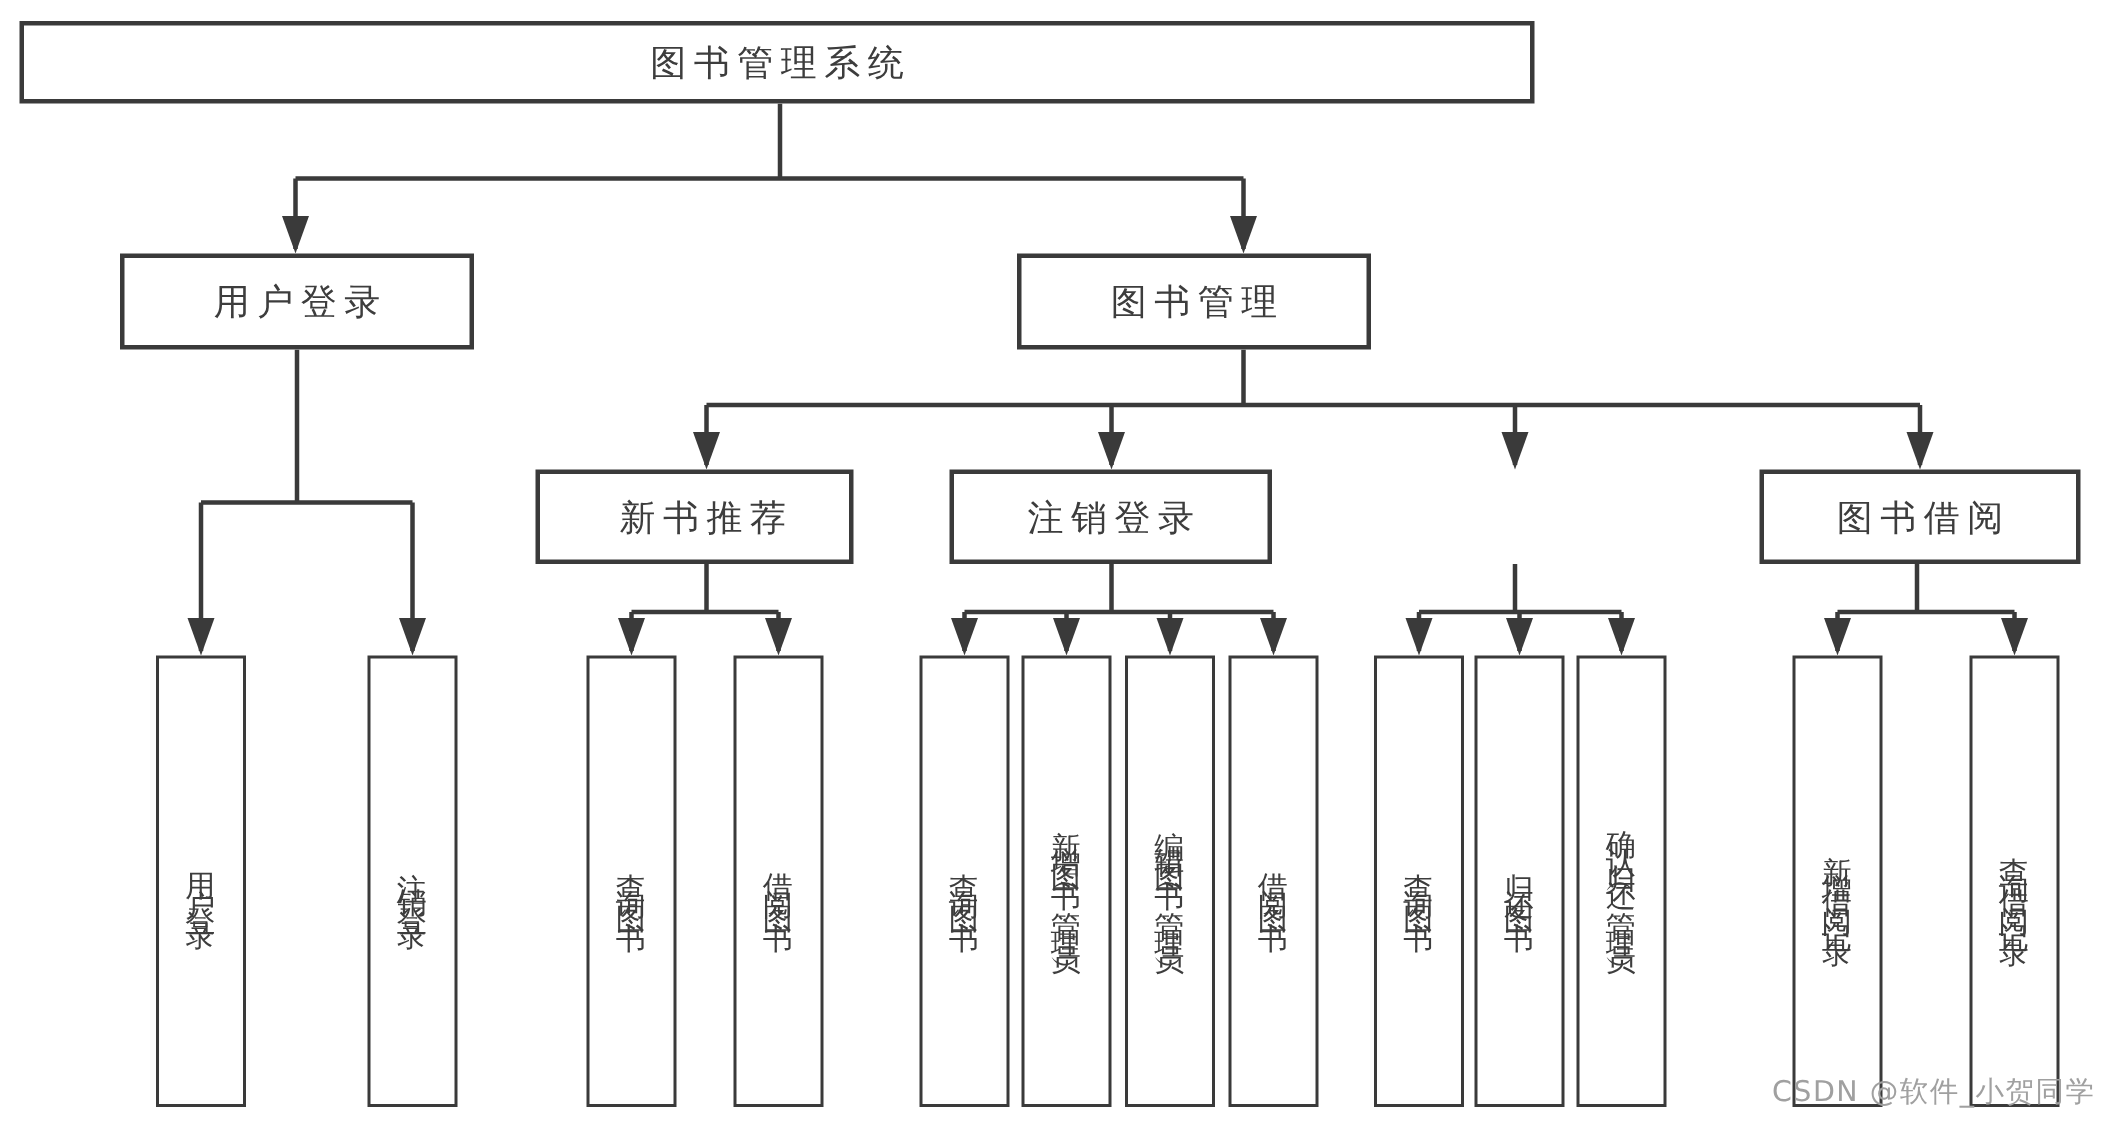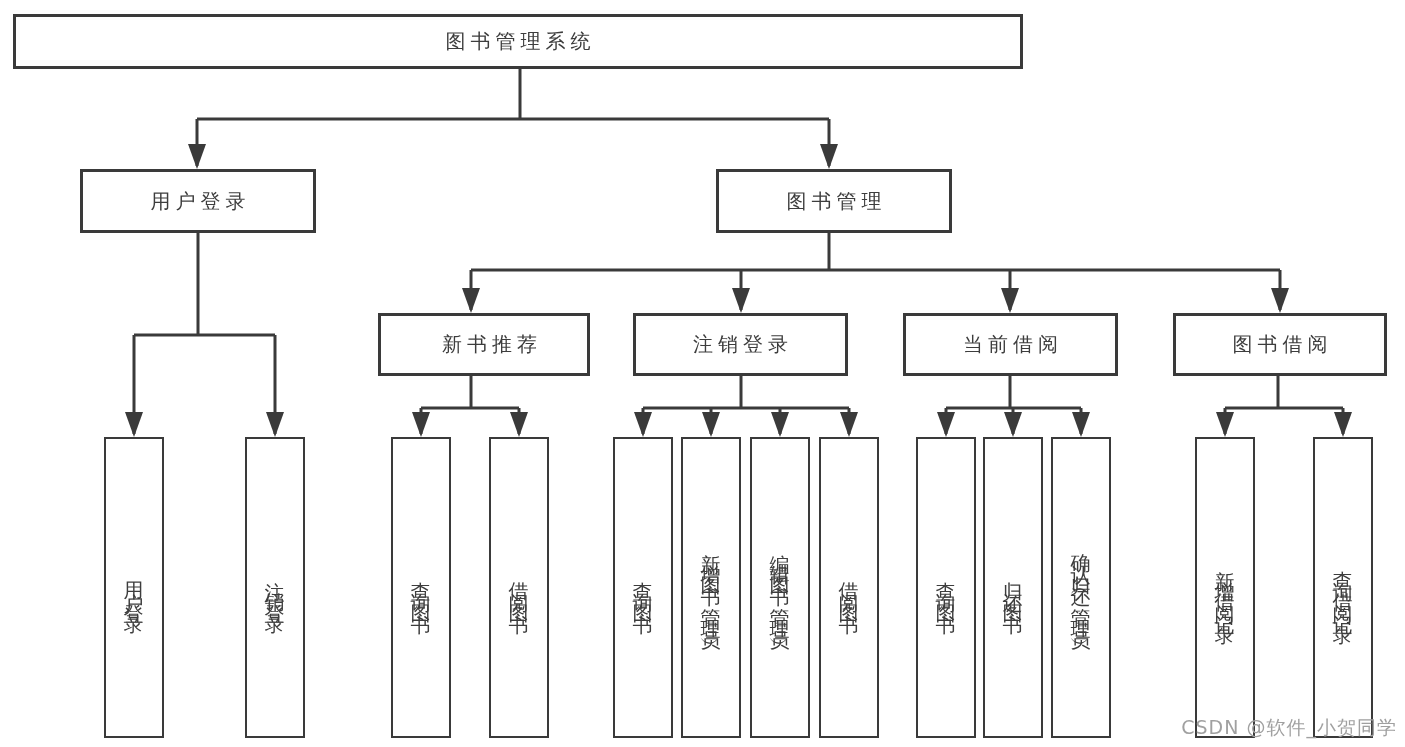--- a/index.html
+++ b/index.html
@@ -13,36 +13,36 @@
   #wires { position:absolute; left:0; top:0; width:1405px; height:747px; pointer-events:none; }
   #wires path { stroke: var(--c-line, #3a3a3a); stroke-width:3; fill:none; }
   #wires polygon { fill: var(--c-line, #3a3a3a); stroke:none; }
 
   .node {
     position:absolute; box-sizing:border-box;
     background:#fff;
     border:3px solid var(--c-line, #3a3a3a);
     display:flex; align-items:center; justify-content:center;
     color: var(--c-text, #3d3d3d);
-    font-size:20px; letter-spacing:5px; text-indent:5px;
+    font-size:24px; letter-spacing:5px; text-indent:5px;
     white-space:nowrap;
   }
   .leaf {
     border-width:2px;
     writing-mode: vertical-rl;
     text-orientation: mixed;
     letter-spacing:11px; text-indent:0;
     font-size:20px;
     line-height:1;
   }
 
   #n-root   { left:13px;   top:14px;  width:1010px; height:55px; }
   #n-l2-0   { left:80px;   top:169px; width:236px;  height:64px; }
-  #n-l2-1   { left:716px;  top:169px; width:236px;  height:64px; }
-  #n-l3-0   { left:378px;  top:313px; width:212px;  height:63px;padding-left:11px; }
+  #n-l2-1   { left:678px;  top:169px; width:236px;  height:64px; }
+  #n-l3-0   { left:357px;  top:313px; width:212px;  height:63px;padding-left:11px; }
   #n-l3-1   { left:633px;  top:313px; width:215px;  height:63px; }
   #n-l3-2   { left:903px;  top:313px; width:215px;  height:63px; }
   #n-l3-3   { left:1173px; top:313px; width:214px;  height:63px; }
 
   .leaf { top:437px; width:60px; height:301px; }
   #n-leaf-0  { left:104px; }
   #n-leaf-1  { left:245px; }
   #n-leaf-2  { left:391px; }
   #n-leaf-3  { left:489px; }
   #n-leaf-4  { left:613px; }
@@ -117,21 +117,20 @@
     </g>
   </svg>
 
   <div class="node" id="n-root">图书管理系统</div>
 
   <div class="node" id="n-l2-0">用户登录</div>
   <div class="node" id="n-l2-1">图书管理</div>
 
   <div class="node" id="n-l3-0">新书推荐</div>
   <div class="node" id="n-l3-1">注销登录</div>
-  <div class="node" id="n-l3-2">当前借阅</div>
   <div class="node" id="n-l3-3">图书借阅</div>
 
   <div class="node leaf" id="n-leaf-0">用户登录</div>
   <div class="node leaf" id="n-leaf-1">注销登录</div>
   <div class="node leaf" id="n-leaf-2">查询图书</div>
   <div class="node leaf" id="n-leaf-3">借阅图书</div>
   <div class="node leaf" id="n-leaf-4">查询图书</div>
   <div class="node leaf" id="n-leaf-5">新增图书（管理员）</div>
   <div class="node leaf" id="n-leaf-6">编辑图书（管理员）</div>
   <div class="node leaf" id="n-leaf-7">借阅图书</div>

